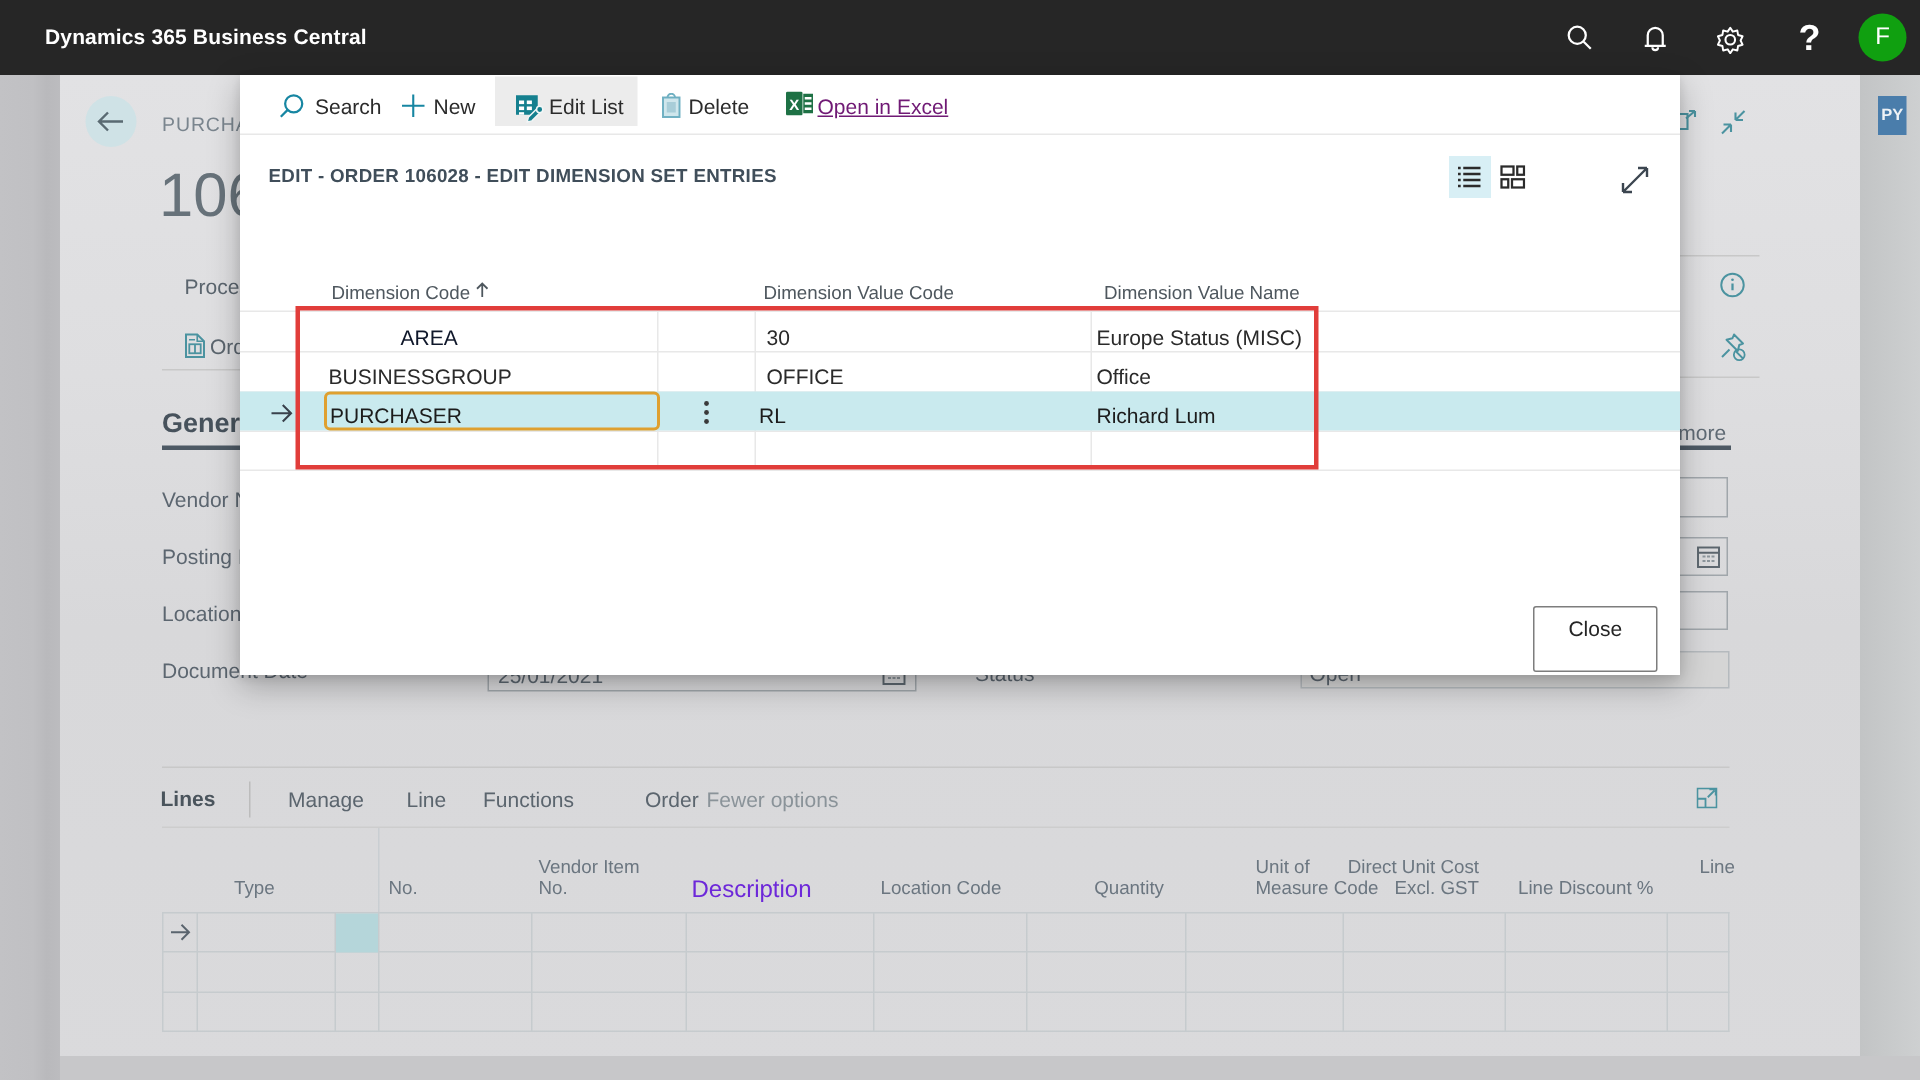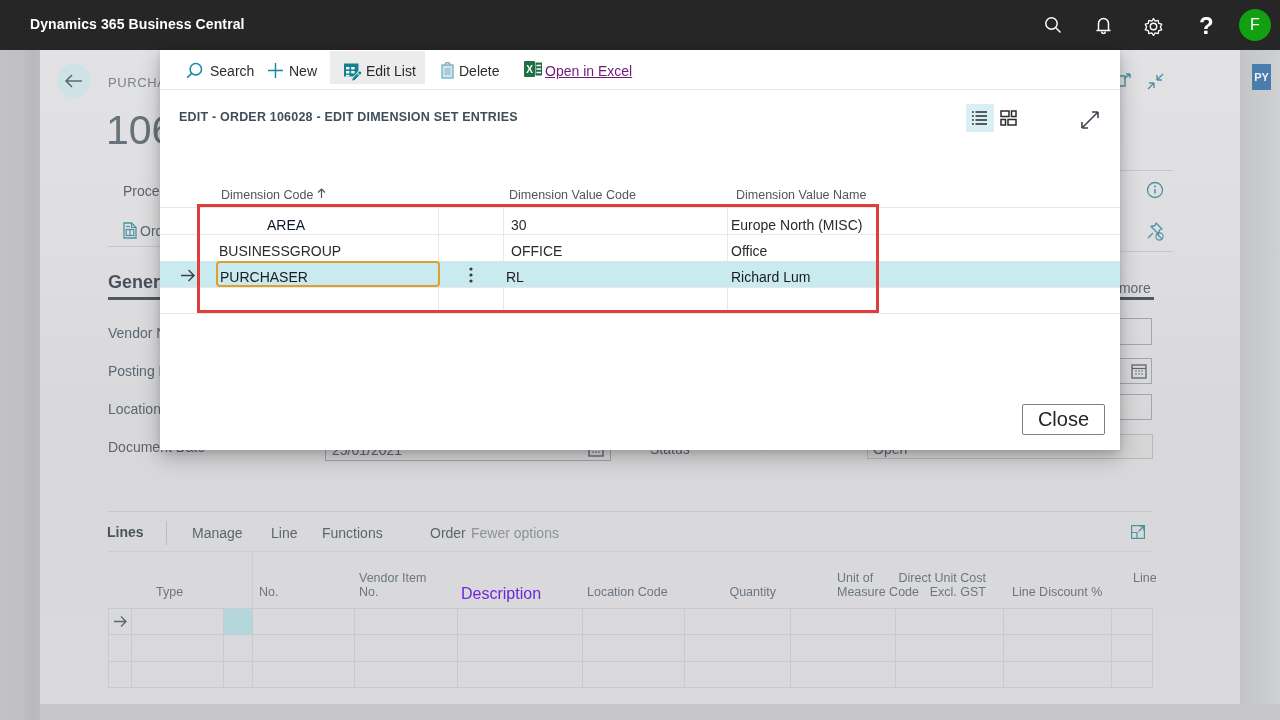--- a/index.html
+++ b/index.html
@@ -225,28 +225,28 @@
 <div class="abs" style="left:727px;top:207px;width:1px;height:106px;background:#e8e8e8;"></div>
 
 <div class="abs" style="left:160px;top:261px;width:960px;height:26px;background:#c9eaee;"></div>
 <svg class="abs" style="left:180px;top:268px;" width="16" height="15" viewBox="0 0 16 15">
   <path d="M1 7.5 H14 M8.5 2 L14 7.5 L8.5 13" stroke="#39424c" stroke-width="1.4" fill="none"></path>
 </svg>
 <div class="abs" style="left:216px;top:261px;width:224px;height:26px;border:2px solid #dfa02f;border-radius:4px;"></div>
 
 <div class="abs" style="left:219px;top:217px;font-size:14px;color:#0f172a;margin-left:48px;">AREA</div>
 <div class="abs" style="left:511px;top:217px;font-size:14px;color:#2a2a2a;">30</div>
-<div class="abs" style="left:731px;top:217px;font-size:14px;color:#2a2a2a;">Europe North (MISC)</div>
+<div class="abs" style="left:731px;top:217px;font-size:14px;color:#2a2a2a;">Europe Status (MISC)</div>
 <div class="abs" style="left:219px;top:243px;font-size:14px;color:#2a2a2a;">BUSINESSGROUP</div>
 <div class="abs" style="left:511px;top:243px;font-size:14px;color:#2a2a2a;">OFFICE</div>
 <div class="abs" style="left:731px;top:243px;font-size:14px;color:#2a2a2a;">Office</div>
 <div class="abs" style="left:220px;top:269px;font-size:14px;color:#1c1c1c;">PURCHASER</div>
 <svg class="abs" style="left:468px;top:266px;" width="6" height="18" viewBox="0 0 6 18">
   <circle cx="3" cy="3" r="1.6" fill="#3a3a3a"></circle>
     <circle cx="3" cy="9" r="1.6" fill="#3a3a3a"></circle>
     <circle cx="3" cy="15" r="1.6" fill="#3a3a3a"></circle>
 </svg>
 <div class="abs" style="left:506px;top:269px;font-size:14px;color:#1c1c1c;">RL</div>
 <div class="abs" style="left:731px;top:269px;font-size:14px;color:#1c1c1c;">Richard Lum</div>
 
 <div class="abs" style="left:197px;top:204px;width:682px;height:109px;border:3px solid #e13d3a;"></div>
 
-<div class="abs" style="left:1022px;top:404px;width:83px;height:31px;background:#fff;border:1px solid #7d7d7d;border-radius:2px;font-size:20px;color:#252525;text-align:center;line-height:29px;">Close</div>
+<div class="abs" style="left:1022px;top:404px;width:83px;height:44px;background:#fff;border:1px solid #7d7d7d;border-radius:2px;font-size:14px;color:#252525;text-align:center;line-height:29px;">Close</div>
 
 </body></html>

